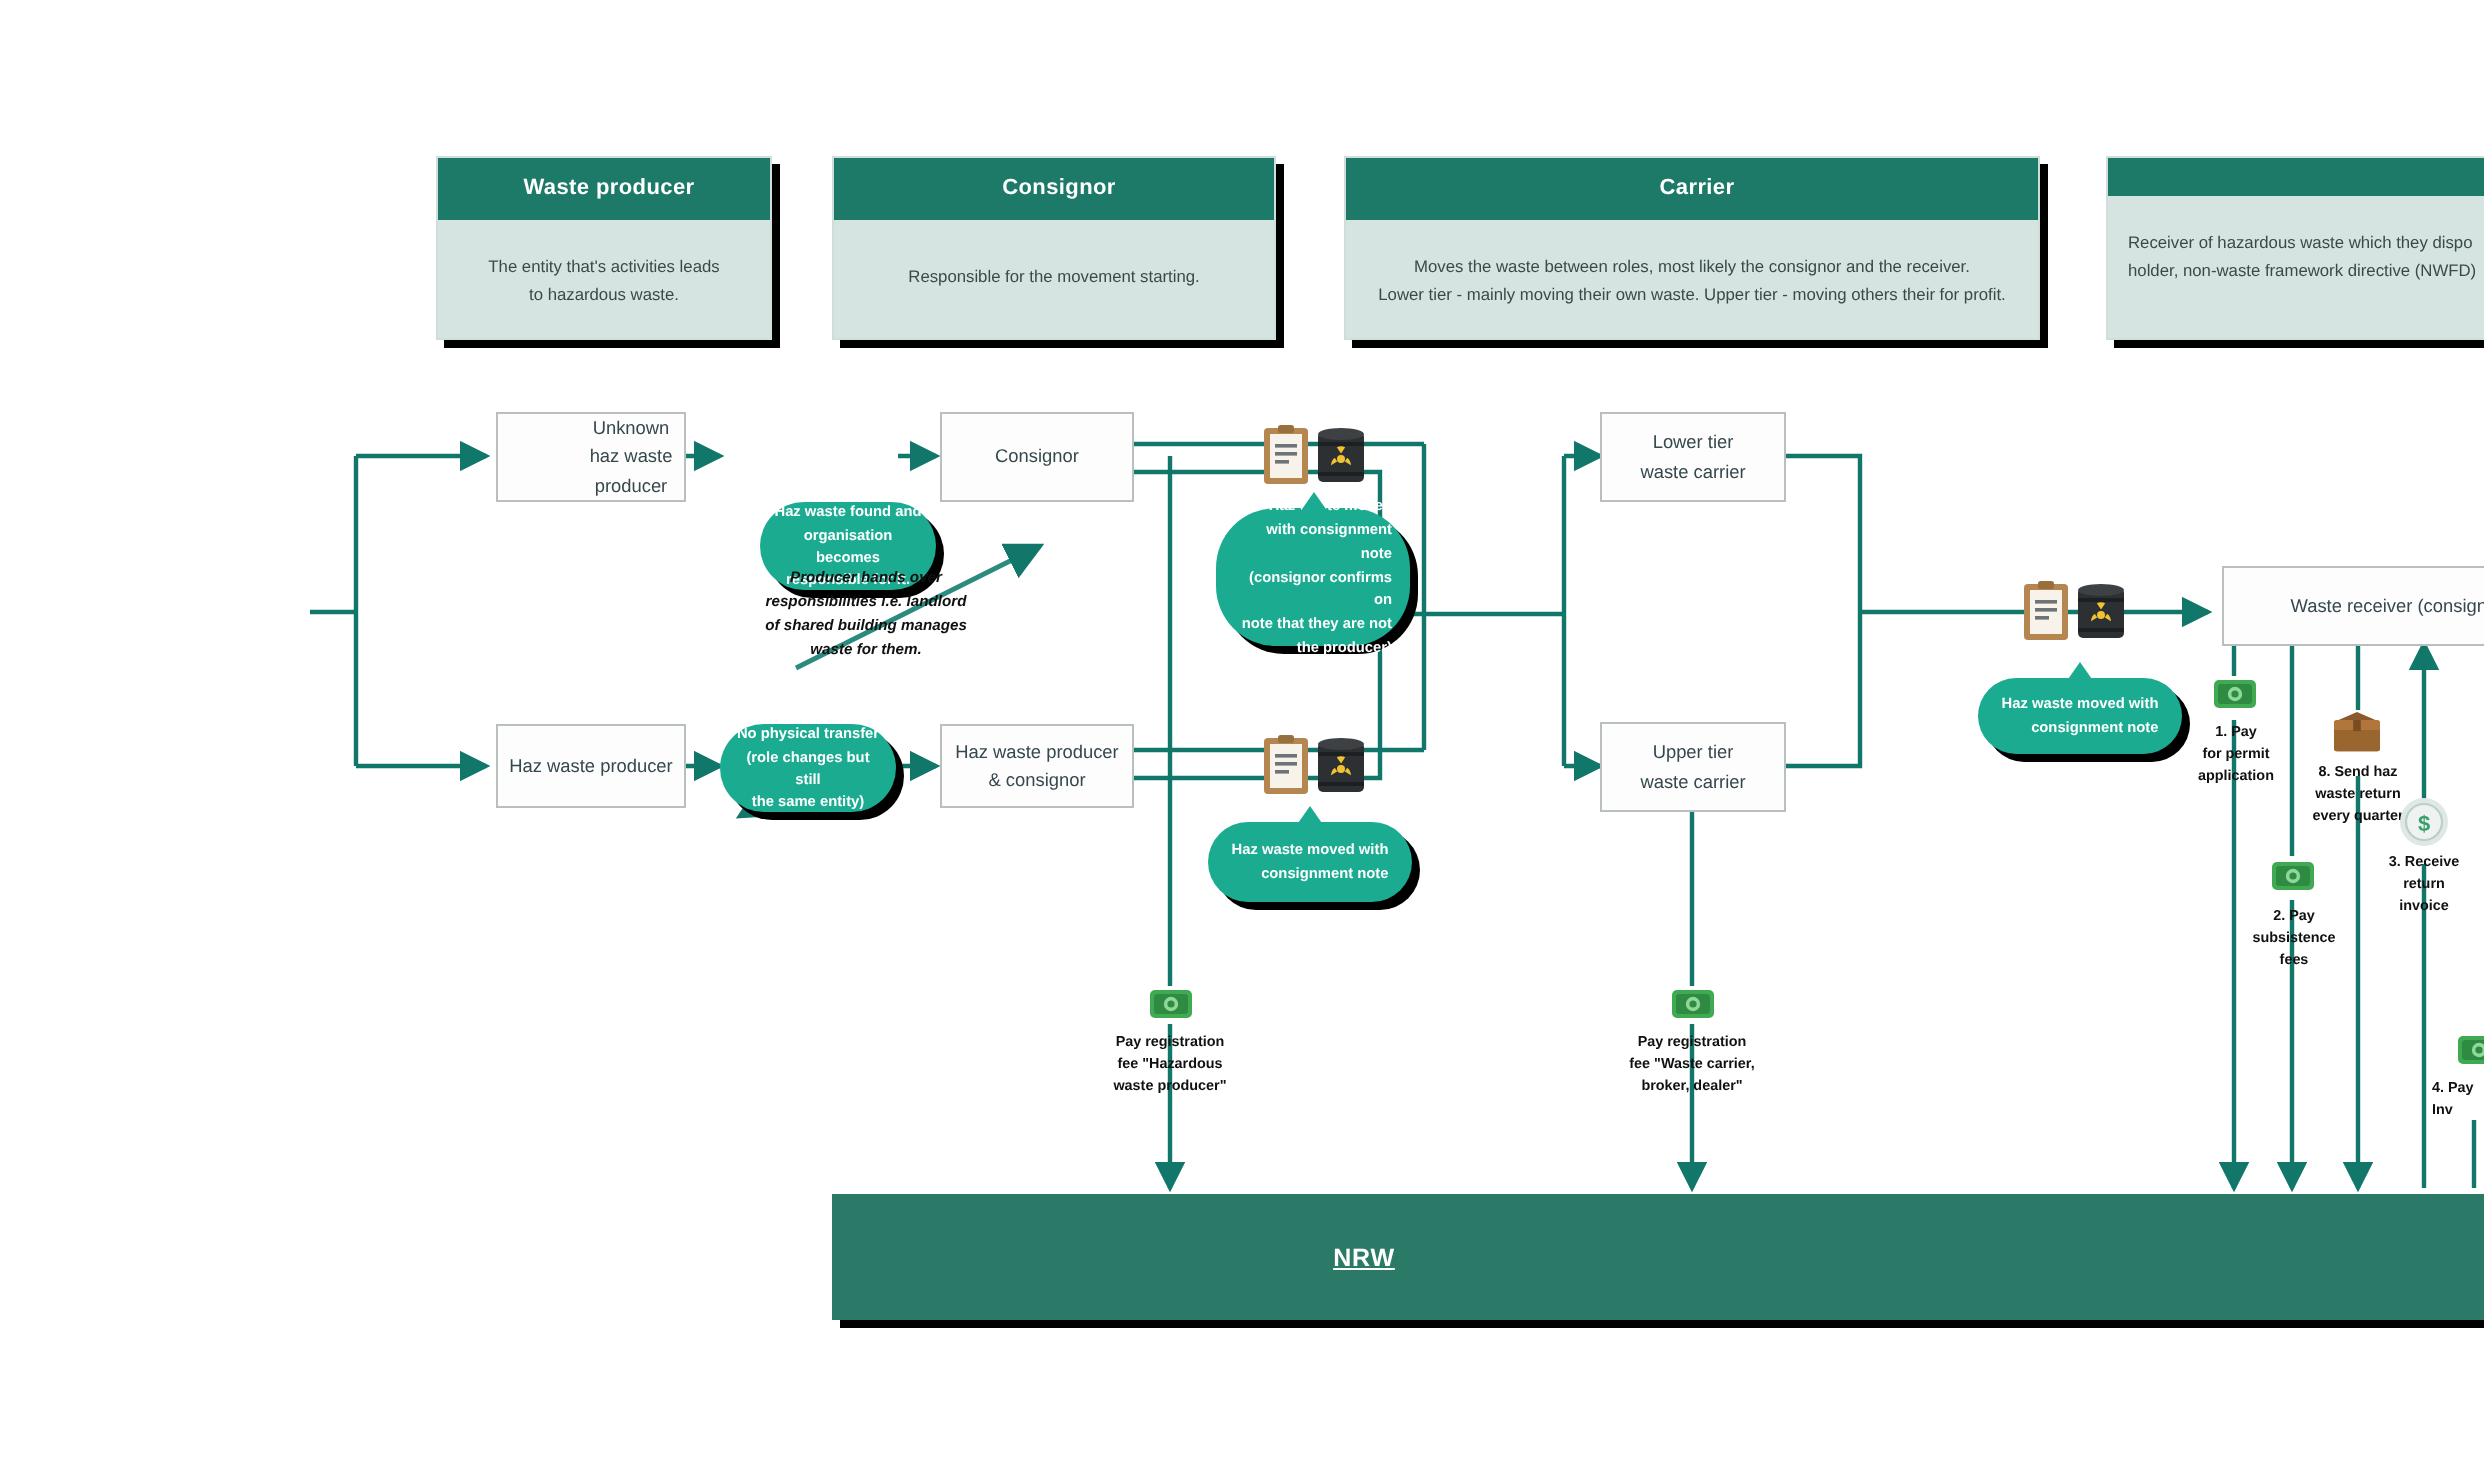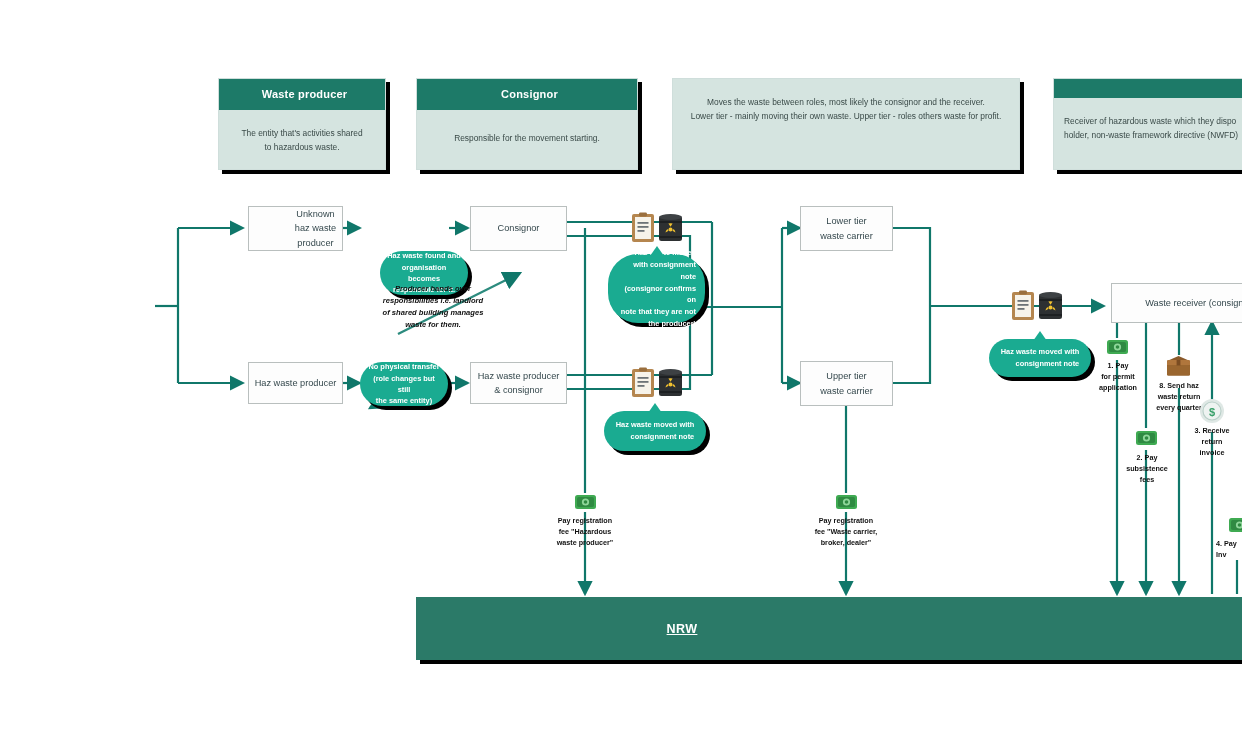--- a/index.html
+++ b/index.html
@@ -203,32 +203,33 @@
     </g>
 
     <g fill="none" stroke="#2c8b7e" stroke-width="2.4">
       <path d="M398,334 L520,273" marker-end="url(#arl)"></path>
       <path d="M398,392 L370,408" marker-end="url(#arl)"></path>
     </g>
   </svg>
 
   <div class="role-card" style="left:218px;top:78px;width:168px;height:92px;">
     <div class="rc-head">Waste producer</div>
-    <div class="rc-body" style="white-space:pre-line;">The entity that's activities shared
+    <div class="rc-body" style="white-space:pre-line;">The entity that's activities leads
 to hazardous waste.</div>
   </div>
 
   <div class="role-card" style="left:416px;top:78px;width:222px;height:92px;">
     <div class="rc-head">Consignor</div>
     <div class="rc-body" style="white-space:pre-line;padding-top:22px;">Responsible for the movement starting.</div>
   </div>
 
   <div class="role-card" style="left:672px;top:78px;width:348px;height:92px;">
+    <div class="rc-head">Carrier</div>
     <div class="rc-body" style="white-space:pre-line;">Moves the waste between roles, most likely the consignor and the receiver.
-Lower tier - mainly moving their own waste. Upper tier - roles others waste for profit.</div>
+Lower tier - mainly moving their own waste. Upper tier - moving others their for profit.</div>
   </div>
 
   <div class="role-card clipped" style="left:1053px;top:78px;width:230px;height:92px;">
     <div class="rc-head"></div>
     <div class="rc-body" style="white-space:pre-line;">Receiver of hazardous waste which they dispo
 holder, non-waste framework directive (NWFD)</div>
   </div>
 
 
   <div class="pbox" style="left:248px;top:206px;width:95px;height:45px;padding-left:44px;">

